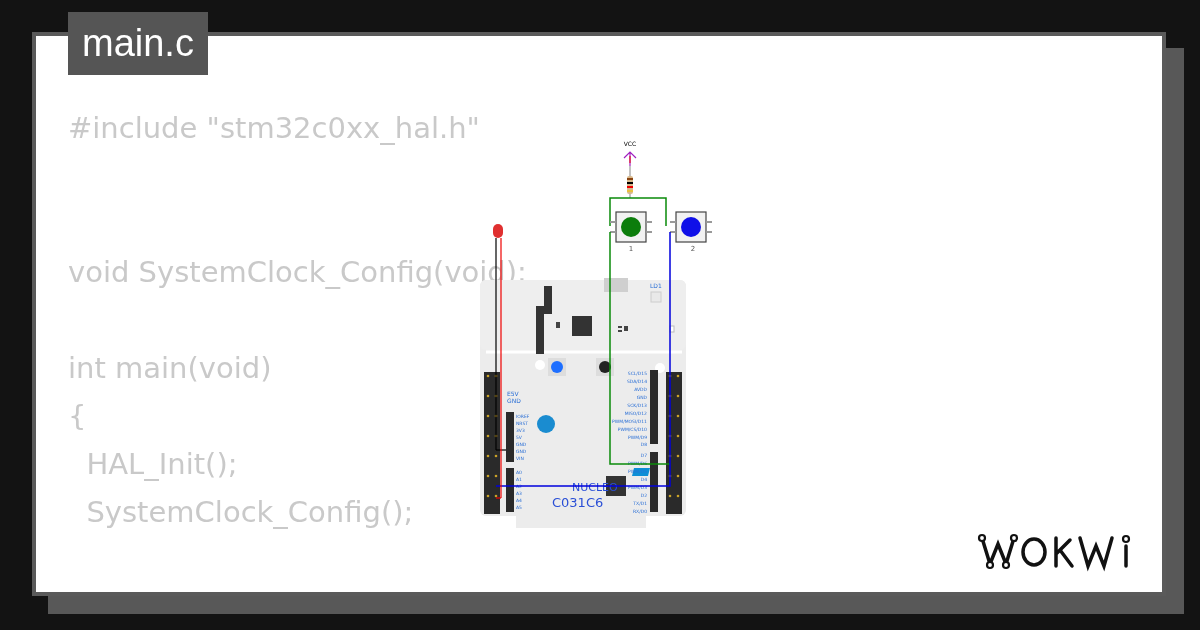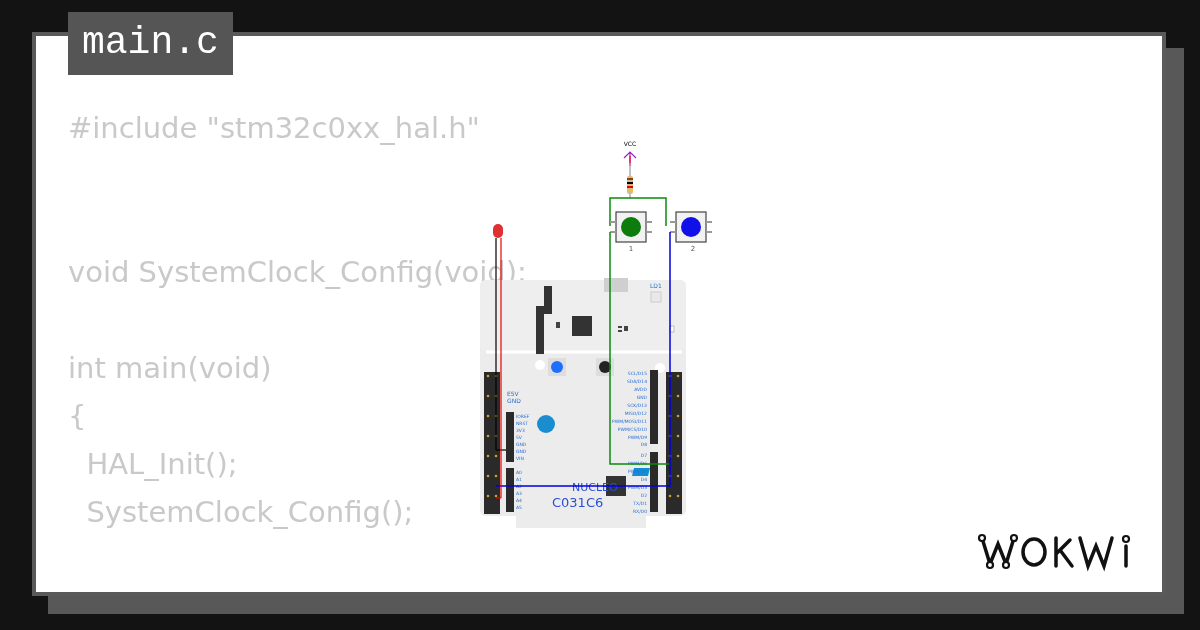--- a/index.html
+++ b/index.html
@@ -1,19 +1,19 @@
 <!DOCTYPE html>
 <html><head>
 <meta charset="utf-8">
 <style>
   html,body{margin:0;padding:0;}
   body{width:1200px;height:630px;background:#131313;position:relative;overflow:hidden;font-family:"DejaVu Sans",sans-serif;}
   .shadow{position:absolute;left:48px;top:48px;width:1136px;height:566px;background:#585858;}
   .card{position:absolute;left:32px;top:32px;width:1134px;height:564px;background:#fff;border:4px solid #5a5a5a;box-sizing:border-box;overflow:hidden;}
-  .tab{position:absolute;left:68px;top:12px;height:63px;padding:0 14px;background:#555;color:#fff;font-family:Liberation Mono, monospace;font-size:38px;line-height:62px;z-index:5;}
+  .tab{position:absolute;left:68px;top:12px;height:63px;padding:0 14px;background:#555;color:#fff;font-family:Liberation Sans, sans-serif;font-size:38px;line-height:62px;z-index:5;}
   .code{position:absolute;left:32px;top:68px;margin:0;font-family:"DejaVu Sans",sans-serif;font-size:29px;line-height:48px;color:#c9c9c9;white-space:pre;}
   .code .ln{display:block;height:48px;}
   .circuit{position:absolute;left:444px;top:64px;width:270px;height:440px;}
   .logo{position:absolute;right:16px;bottom:20px;}
 </style>
 </head>
 <body>
 
 <div class="shadow"></div>
 <div class="card">

